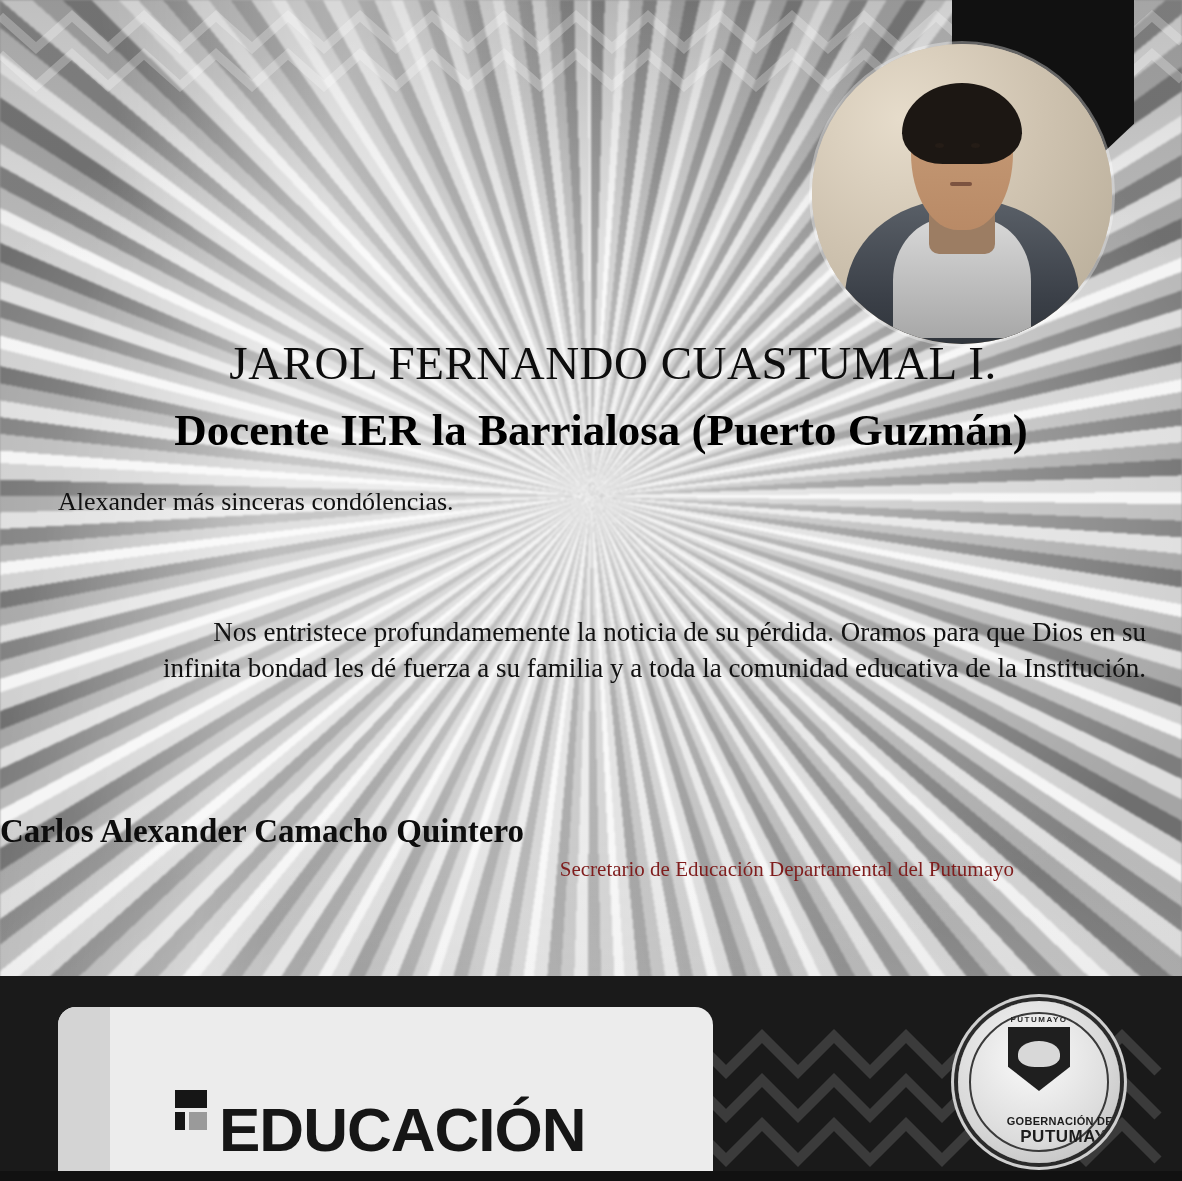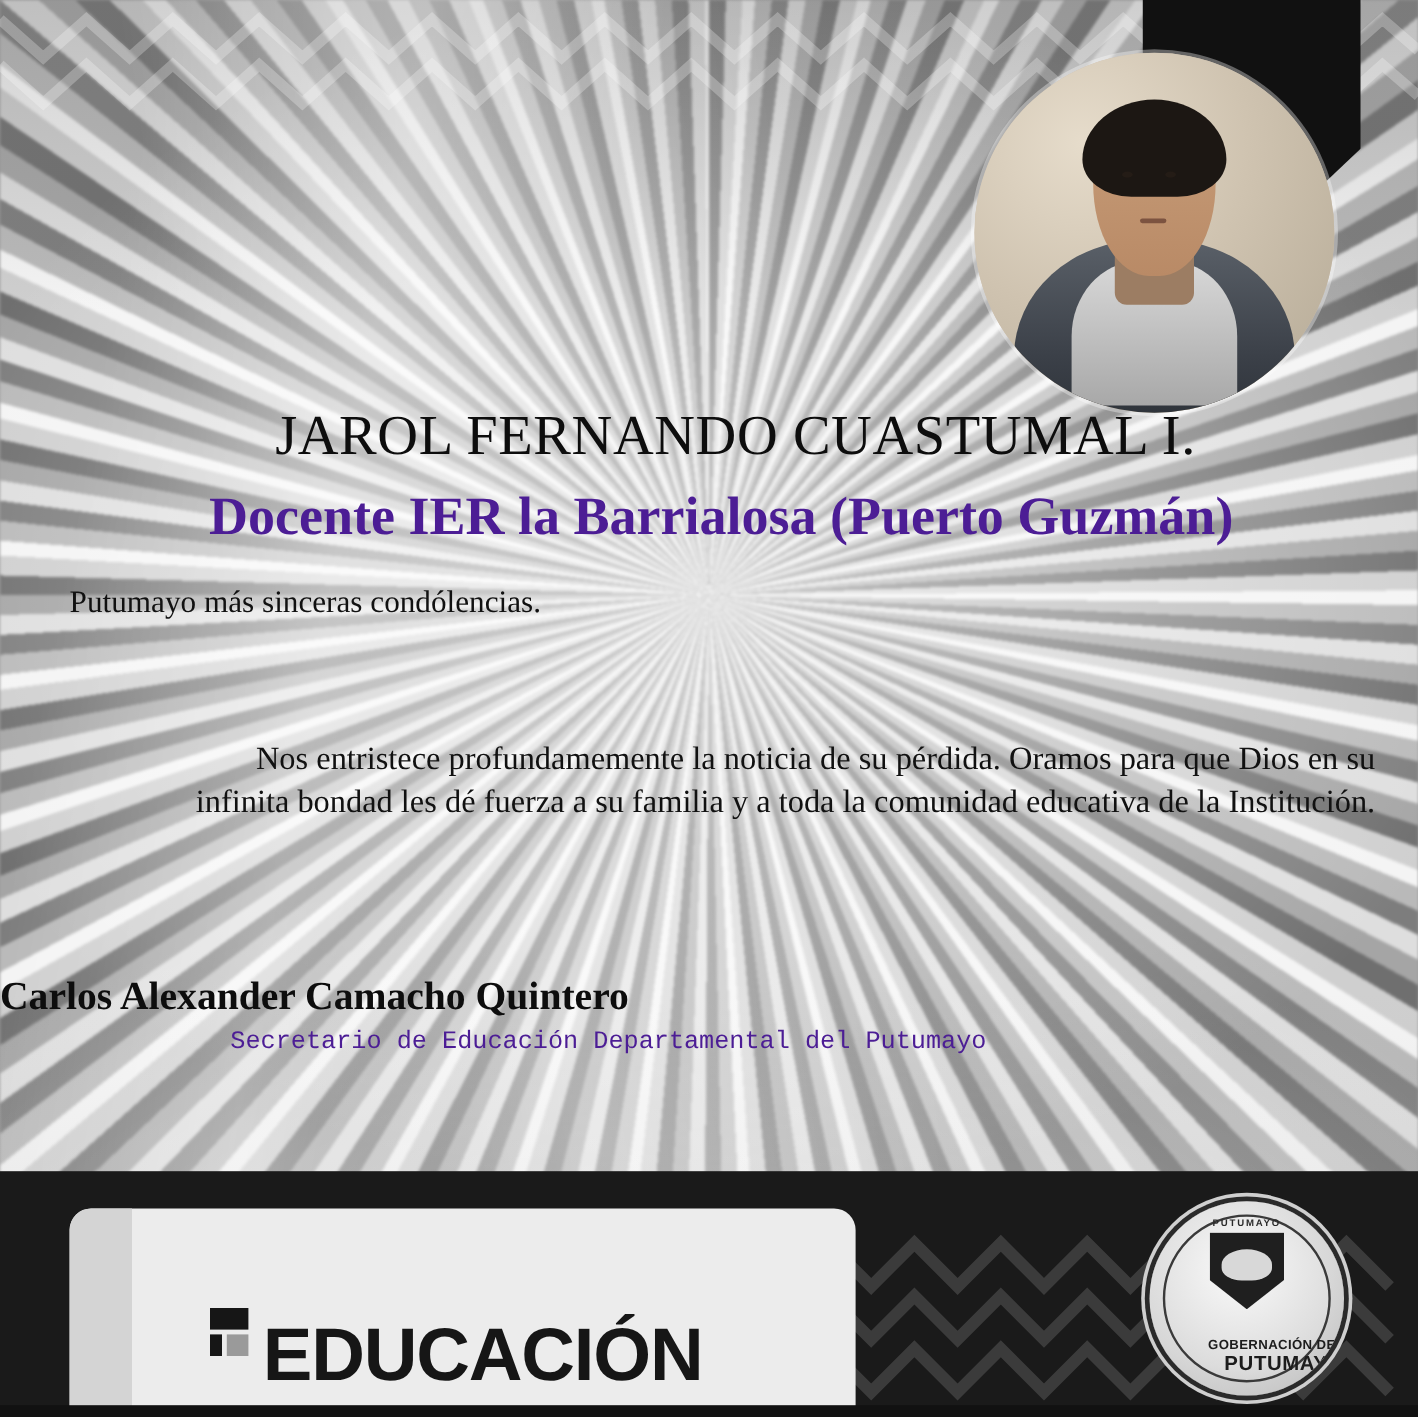--- a/index.html
+++ b/index.html
@@ -176,21 +176,21 @@
     padding-left: 44px;
   }
   .role {
     position: absolute;
     left: 0;
     right: 0;
     top: 404px;
     text-align: center;
     font-size: 45px;
     font-weight: bold;
-    color: #4c1d95;
+    color: #000000;
     font-family: "Liberation Serif", serif;
     margin-left: 20px;
   }
   .condolence {
     position: absolute;
     left: 58px;
     top: 487px;
     font-size: 26px;
     color: #111111;
   }
@@ -212,24 +212,23 @@
     text-align: left;
     font-size: 33px;
     font-weight: bold;
     color: #0d0d0d;
   }
   .signer-role {
     position: absolute;
     left: 0;
     right: 168px;
     top: 857px;
-    text-align: center;
+    text-align: right;
     font-size: 21px;
-    color: #4c1d95;
-    font-family: Liberation Mono, monospace;
+    color: #7f1d1d;
   }
 
   
   .footer {
     position: absolute;
     left: 0;
     bottom: 0;
     width: 1182px;
     height: 205px;
     background: #1a1a1a;
@@ -386,21 +385,21 @@
     <div class="ph-neck"></div>
     <div class="ph-face"></div>
     <div class="ph-hair"></div>
     <div class="ph-eye l"></div>
     <div class="ph-eye r"></div>
     <div class="ph-mouth"></div>
   </div>
 
   <div class="name">JAROL FERNANDO CUASTUMAL I.</div>
   <div class="role">Docente IER la Barrialosa (Puerto Guzmán)</div>
-  <div class="condolence">Putumayo más sinceras condólencias.</div>
+  <div class="condolence">Alexander más sinceras condólencias.</div>
   <div class="message">Nos entristece profundamemente la noticia de su pérdida. Oramos para que Dios en su infinita bondad les dé fuerza a su familia y a toda la comunidad educativa de la Institución.</div>
   <div class="signer">Carlos Alexander Camacho Quintero</div>
   <div class="signer-role">Secretario de Educación Departamental del Putumayo</div>
 
   <div class="footer">
     <div class="footer-chevrons">
       <svg width="1182" height="205" viewBox="0 0 1182 205" xmlns="http://www.w3.org/2000/svg">
         <g fill="none" stroke="#ffffff" stroke-width="10" opacity="0.9">
           <path d="M690 60 L726 96 L762 60 L798 96 L834 60 L870 96 L906 60 L942 96 L978 60 L1014 96 L1050 60 L1086 96 L1122 60 L1158 96"></path>
           <path d="M690 104 L726 140 L762 104 L798 140 L834 104 L870 140 L906 104 L942 140 L978 104 L1014 140 L1050 104 L1086 140 L1122 104 L1158 140"></path>

